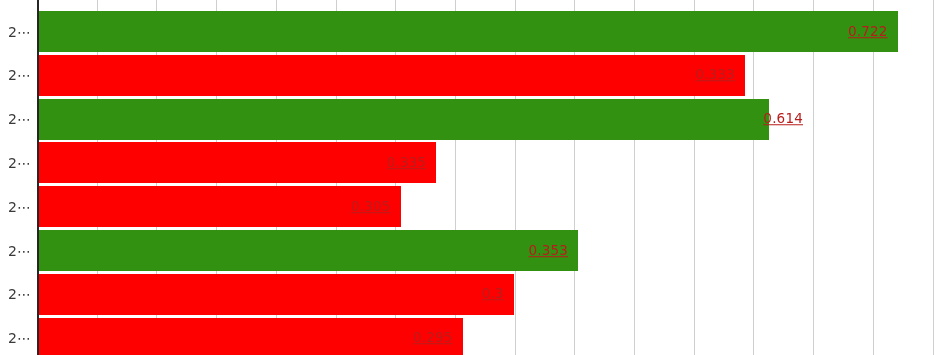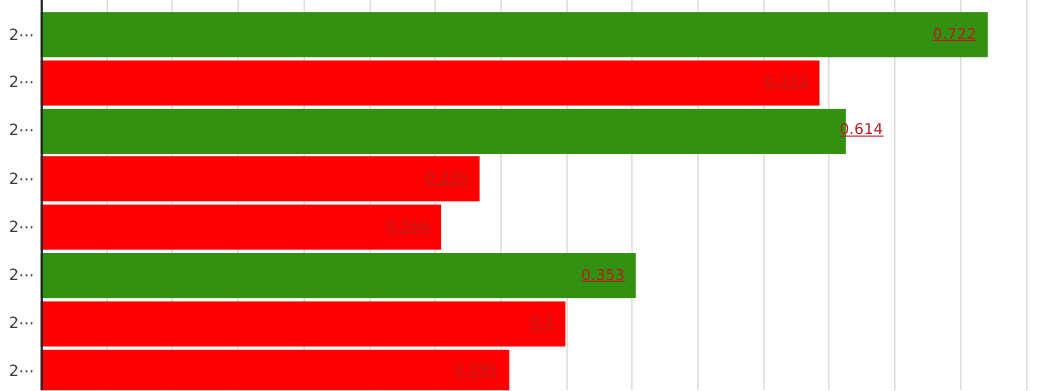--- a/index.html
+++ b/index.html
@@ -116,26 +116,26 @@
           <div class="bar-value" style="left: 735.048px; transform: translate(-100%, -50%);">0.333</div>
         </div>
         <div class="bar-row" style="top: 98.6px; height: 41px;">
           <div class="ytick-wrap">2⋯</div>
           <div class="bar" style="width: 731.888px; background: rgb(51, 145, 17);"></div>
           <div class="bar-value" style="left: 803px; transform: translate(-100%, -50%);">0.614</div>
         </div>
         <div class="bar-row" style="top: 142.4px; height: 41px;">
           <div class="ytick-wrap">2⋯</div>
           <div class="bar" style="width: 399.32px; background: rgb(255, 0, 0);"></div>
-          <div class="bar-value" style="left: 426.32px; transform: translate(-100%, -50%);">0.225</div>
+          <div class="bar-value" style="left: 426.32px; transform: translate(-100%, -50%);">0.335</div>
         </div>
         <div class="bar-row" style="top: 186.2px; height: 41px;">
           <div class="ytick-wrap">2⋯</div>
           <div class="bar" style="width: 363.56px; background: rgb(255, 0, 0);"></div>
-          <div class="bar-value" style="left: 390.56px; transform: translate(-100%, -50%);">0.266</div>
+          <div class="bar-value" style="left: 390.56px; transform: translate(-100%, -50%);">0.305</div>
         </div>
         <div class="bar-row" style="top: 230px; height: 41px;">
           <div class="ytick-wrap">2⋯</div>
           <div class="bar" style="width: 541.168px; background: rgb(51, 145, 17);"></div>
           <div class="bar-value" style="left: 568.168px; transform: translate(-100%, -50%);">0.353</div>
         </div>
         <div class="bar-row" style="top: 273.8px; height: 41px;">
           <div class="ytick-wrap">2⋯</div>
           <div class="bar" style="width: 476.8px; background: rgb(255, 0, 0);"></div>
           <div class="bar-value" style="left: 503.8px; transform: translate(-100%, -50%);">0.3</div>

